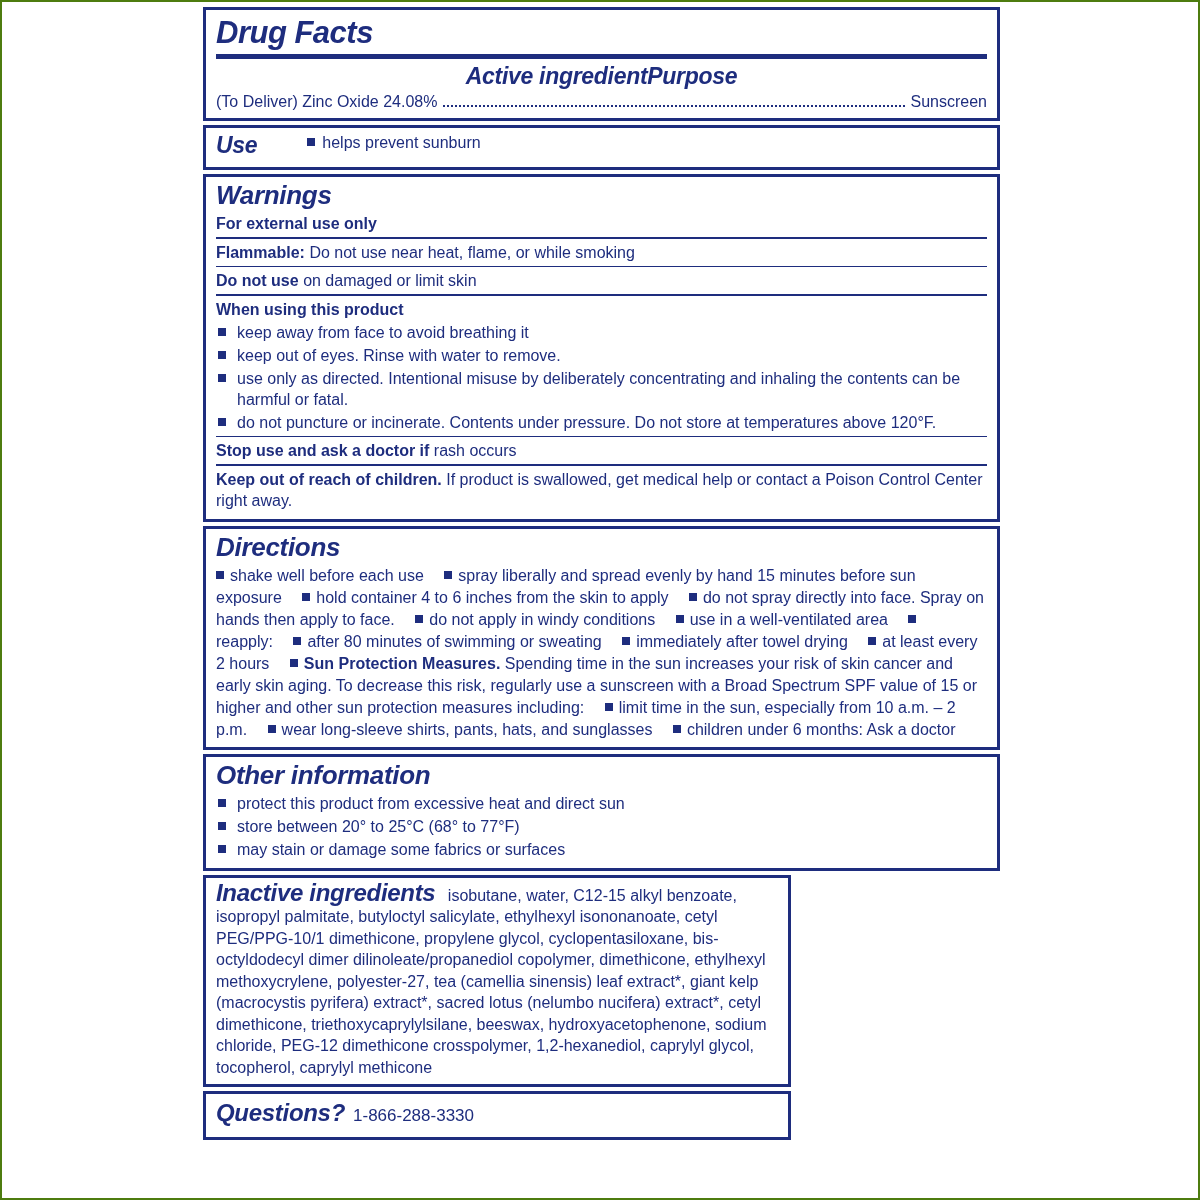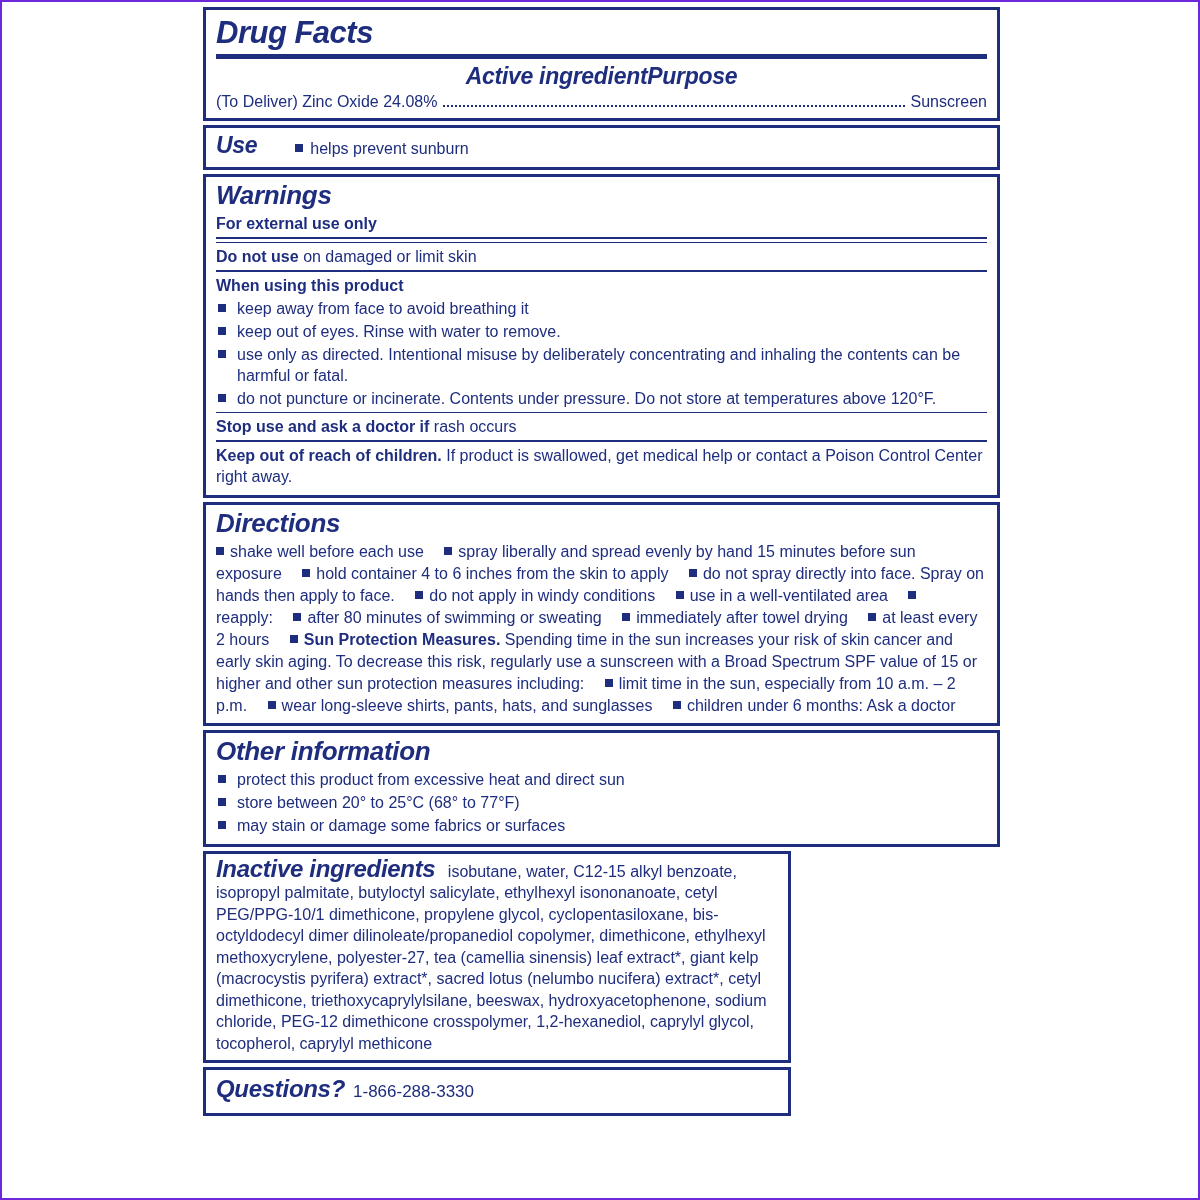--- a/index.html
+++ b/index.html
@@ -6,21 +6,21 @@
   html, body { margin: 0; padding: 0; background: #ffffff; }
   body {
     font-family: "Liberation Sans", sans-serif;
     color: #1e2d7e;
   }
   .page {
     position: relative;
     width: 1200px;
     height: 1200px;
     background: #ffffff;
-    border: 2px solid #6d28d9;
+    border: 2px solid #4d7c0f;
     overflow: hidden;
   }
   .stack {
     position: absolute;
     left: 201px;
     top: 5px;
     width: 797px;
     display: flex;
     flex-direction: column;
     gap: 4px;
@@ -62,21 +62,21 @@
   }
   .sec-h.inline { display: inline; font-size: 24px; margin-right: 8px; }
 
   .txt { font-size: 16px; line-height: 21px; }
   p.line { margin: 2px 0; font-size: 16px; line-height: 21px; }
   b { font-weight: bold; }
 
   .leader { display: flex; align-items: baseline; font-size: 16px; line-height: 21px; margin-top: 1px; }
   .dots { flex: 1; border-bottom: 2px dotted #1e2d7e; margin: 0 6px 4px 6px; }
 
-  .use-row { display: flex; align-items: flex-end; gap: 38px; padding: 1px 0 2px 0; }
+  .use-row { display: flex; align-items: flex-start; gap: 50px; padding: 1px 0 2px 0; }
 
   .sq {
     display: inline-block;
     width: 8px; height: 8px;
     background: #1e2d7e;
     margin-right: 7px;
     vertical-align: 2px;
   }
   .li { position: relative; padding-left: 21px; margin: 2px 0; font-size: 16px; line-height: 21px; }
   .li .sq { position: absolute; left: 2px; top: 6px; margin: 0; }
@@ -114,20 +114,21 @@
       <div class="use-row">
         <h2 class="h2">Use</h2>
         <span class="txt"><span class="sq"></span><span>helps prevent sunburn</span></span>
       </div>
     </section>
 
     <section class="box">
       <h2 class="sec-h">Warnings</h2>
       <p class="line"><b>For external use only</b></p>
       <div class="rule thin"></div>
+      <p class="line"><b>Flammable:</b> <span>Do not use near heat, flame, or while smoking</span></p>
       <div class="rule thin"></div>
       <p class="line"><b>Do not use</b> <span>on damaged or limit skin</span></p>
       <div class="rule thin"></div>
       <p class="line"><b>When using this product</b></p>
       <div class="li"><span class="sq"></span><span>keep away from face to avoid breathing it</span></div>
       <div class="li"><span class="sq"></span><span>keep out of eyes.  Rinse with water to remove.</span></div>
       <div class="li"><span class="sq"></span><span>use only as directed.  Intentional misuse by deliberately concentrating and inhaling the contents can be harmful or fatal.</span></div>
       <div class="li"><span class="sq"></span><span>do not puncture or incinerate.  Contents under pressure.  Do not store at temperatures above 120°F.</span></div>
       <div class="rule thin"></div>
       <p class="line"><b>Stop use and ask a doctor if</b> <span>rash occurs</span></p>

